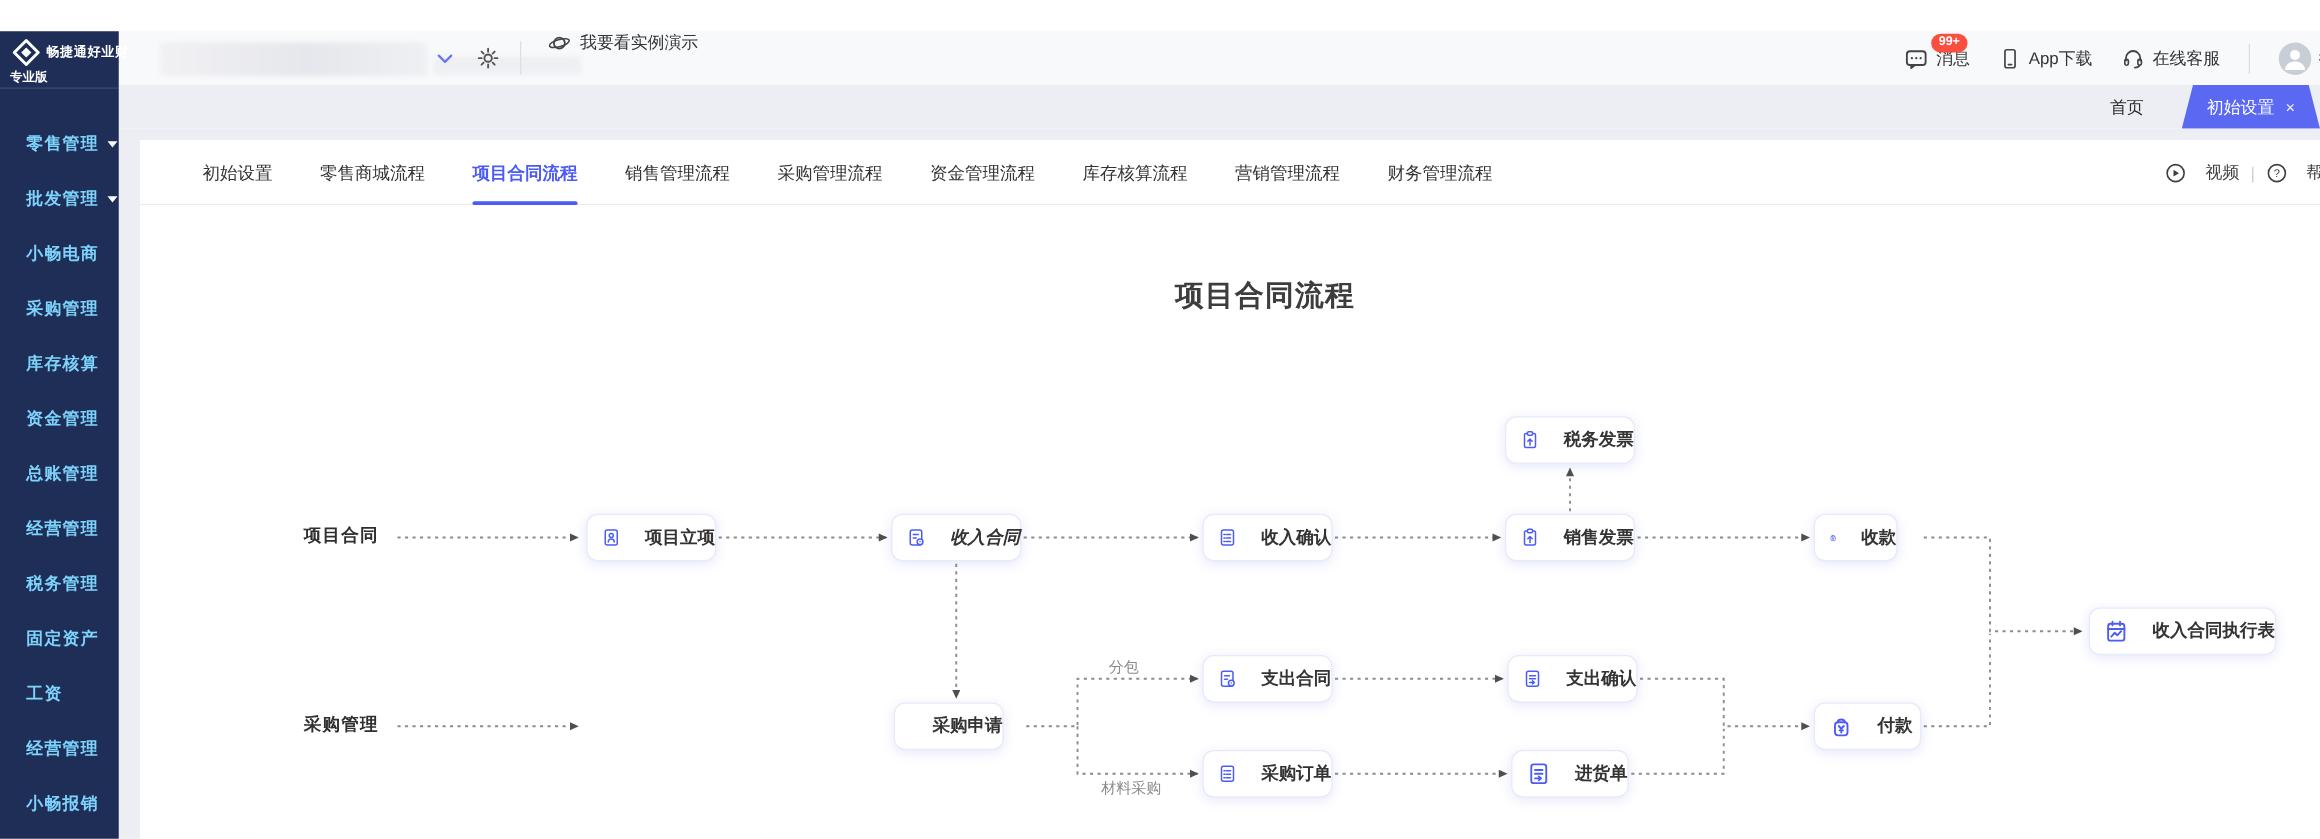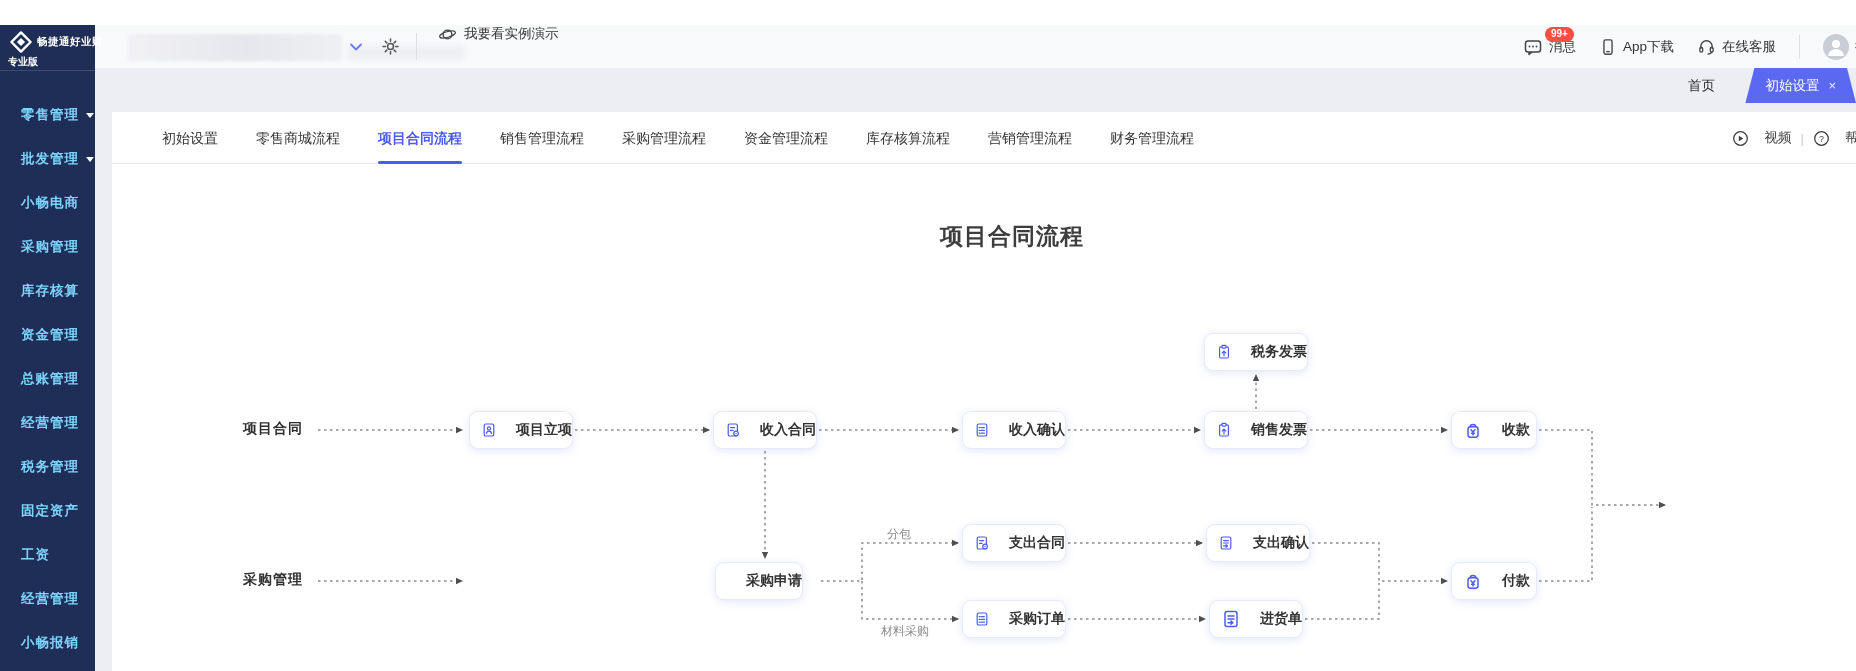--- a/index.html
+++ b/index.html
@@ -257,21 +257,21 @@
         </g>
     </svg>
   <div class="flow-node" style="left: 469px; top: 411px; width: 104px;">
         <svg width="20" height="20" viewBox="0 0 20 20">
           <rect x="4" y="2.5" width="12" height="15" rx="2" fill="none" stroke="#4d5cf5" stroke-width="1.5" stroke-linecap="round" stroke-linejoin="round"></rect>
           <circle cx="10" cy="8" r="2" fill="none" stroke="#4d5cf5" stroke-width="1.5" stroke-linecap="round" stroke-linejoin="round"></circle>
           <path d="M7 14.5 a3 3 0 0 1 6 0" fill="none" stroke="#4d5cf5" stroke-width="1.5" stroke-linecap="round" stroke-linejoin="round"></path>
         </svg>
         <span>项目立项</span>
       </div>
-      <div class="flow-node" style="left: 713px; top: 411px; width: 104px;">
+      <div class="flow-node" style="left: 713px; top: 411px; width: 104px; font-style: italic;">
         <svg width="20" height="20" viewBox="0 0 20 20">
           <rect x="4" y="2.5" width="11.5" height="15" rx="2" fill="none" stroke="#4d5cf5" stroke-width="1.5" stroke-linecap="round" stroke-linejoin="round"></rect>
           <path d="M7 7 h5 M7 10.5 h3" fill="none" stroke="#4d5cf5" stroke-width="1.5" stroke-linecap="round" stroke-linejoin="round"></path>
           <circle cx="13.8" cy="14.3" r="2.9" fill="#fff" stroke="#4d5cf5" stroke-width="1.5"></circle>
           <circle cx="13.8" cy="14.3" r=".8" fill="#4d5cf5"></circle>
         </svg>
         <span>收入合同</span>
       </div>
       <div class="flow-node" style="left: 962px; top: 411px; width: 104px;">
         <svg width="20" height="20" viewBox="0 0 20 20">
@@ -289,21 +289,21 @@
         <span>税务发票</span>
       </div>
       <div class="flow-node" style="left: 1204px; top: 411px; width: 104px;">
         <svg width="20" height="20" viewBox="0 0 20 20">
           <rect x="4.5" y="3.5" width="11" height="14" rx="1.5" fill="none" stroke="#4d5cf5" stroke-width="1.5" stroke-linecap="round" stroke-linejoin="round"></rect>
           <rect x="7.5" y="1.8" width="5" height="3.4" rx="1" fill="#fff" stroke="#4d5cf5" stroke-width="1.5"></rect>
           <path d="M10 15 V9 M7.8 11.2 L10 9 L12.2 11.2" fill="none" stroke="#4d5cf5" stroke-width="1.5" stroke-linecap="round" stroke-linejoin="round"></path>
         </svg>
         <span>销售发票</span>
       </div>
-      <div class="flow-node" style="left: 1451px; top: 411px; width: 86px;">
+      <div class="flow-node" style="left: 1451px; top: 411px; width: 67px;">
         <svg width="20" height="20" viewBox="0 0 20 20">
           <path d="M7.2 6.8 C7.2 3.8 12.8 3.8 12.8 6.8" fill="none" stroke="#4d5cf5" stroke-width="1.5" stroke-linecap="round" stroke-linejoin="round"></path>
           <rect x="5" y="6.8" width="10" height="10.5" rx="2.5" fill="none" stroke="#4d5cf5" stroke-width="1.5" stroke-linecap="round" stroke-linejoin="round"></rect>
           <path d="M8 9.8 L10 12 L12 9.8 M10 12 V15 M8.6 13.3 h2.8" fill="none" stroke="#4d5cf5" stroke-width="1.5" stroke-linecap="round" stroke-linejoin="round"></path>
         </svg>
         <span>收款</span>
       </div>
       <div class="flow-node" style="left: 715px; top: 562px; width: 88px;">
         <svg width="20" height="20" viewBox="0 0 20 20">
           <rect x="4" y="2.5" width="12" height="15" rx="2" fill="none" stroke="#4d5cf5" stroke-width="1.5" stroke-linecap="round" stroke-linejoin="round"></rect>
@@ -343,19 +343,27 @@
         <span>进货单</span>
       </div>
       <div class="flow-node" style="left: 1451px; top: 562px; width: 86px;">
         <svg width="20" height="20" viewBox="0 0 20 20">
           <path d="M7.2 6.8 C7.2 3.8 12.8 3.8 12.8 6.8" fill="none" stroke="#4d5cf5" stroke-width="1.5" stroke-linecap="round" stroke-linejoin="round"></path>
           <rect x="5" y="6.8" width="10" height="10.5" rx="2.5" fill="none" stroke="#4d5cf5" stroke-width="1.5" stroke-linecap="round" stroke-linejoin="round"></rect>
           <path d="M8 9.8 L10 12 L12 9.8 M10 12 V15 M8.6 13.3 h2.8" fill="none" stroke="#4d5cf5" stroke-width="1.5" stroke-linecap="round" stroke-linejoin="round"></path>
         </svg>
         <span>付款</span>
       </div>
+      <div class="flow-node" style="left: 1671px; top: 486px; width: 150px;">
+        <svg width="20" height="20" viewBox="0 0 20 20">
+          <rect x="3.5" y="4" width="13" height="13.5" rx="2" fill="none" stroke="#4d5cf5" stroke-width="1.5" stroke-linecap="round" stroke-linejoin="round"></rect>
+          <path d="M3.5 8.2 h13 M7 2.3 v3 M13 2.3 v3" fill="none" stroke="#4d5cf5" stroke-width="1.5" stroke-linecap="round" stroke-linejoin="round"></path>
+          <path d="M6 14.3 L8.8 11.2 L10.8 13.2 L14 9.9" fill="none" stroke="#4d5cf5" stroke-width="1.5" stroke-linecap="round" stroke-linejoin="round"></path>
+        </svg>
+        <span>收入合同执行表</span>
+      </div>
       <div class="row-label" style="left: 243px; top: 430px;">项目合同</div>
       <div class="row-label" style="left: 243px; top: 581px;">采购管理</div>
       <div class="branch-label" style="left: 899px; top: 534px;">分包</div>
       <div class="branch-label" style="left: 905px; top: 631px;">材料采购</div>
     </div>
 
 </div>
 
 </body></html>

